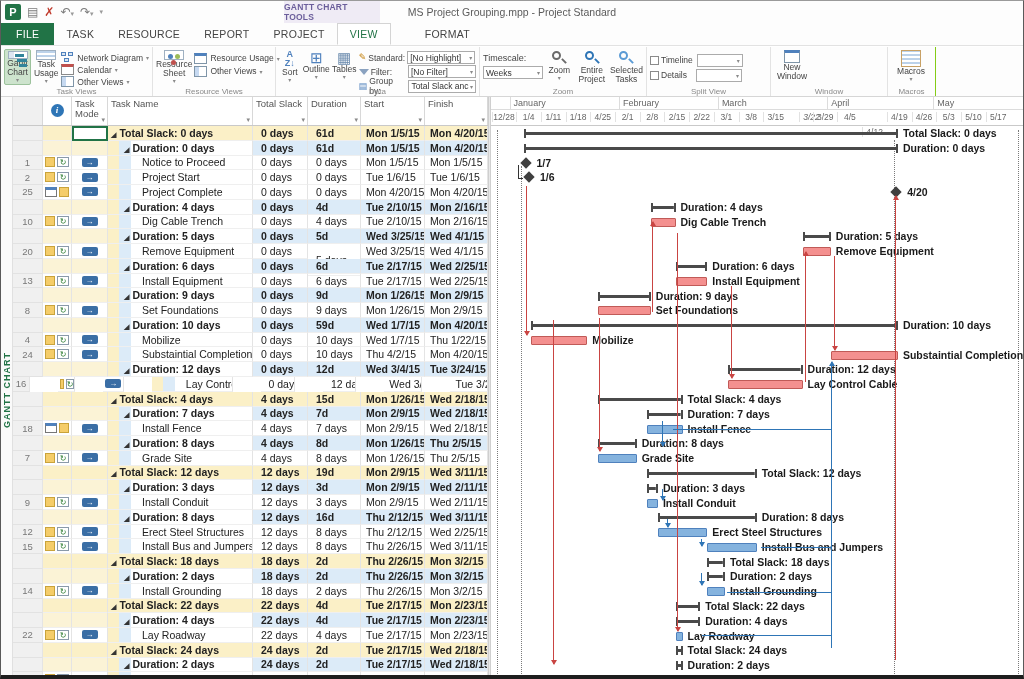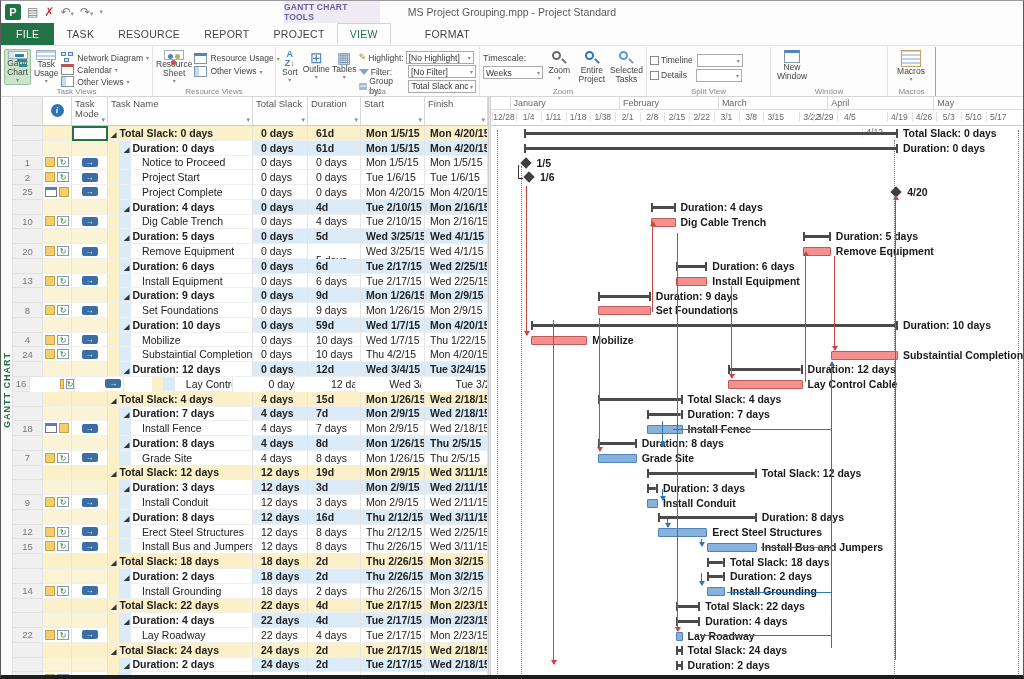--- a/index.html
+++ b/index.html
@@ -212,21 +212,21 @@
           <span class="car">▾</span>
       </div>
       <div class="bigbtn" style="width:30px">
         <span class="txt-ic" style="font-size:15px;color:#6a8aad">▦</span>
         <span>Tables</span>
           <span class="car">▾</span>
       </div>
       <div class="smallcol" style="padding-top:2px">
         <div class="drow">
           <span class="txt-ic" style="font-size:9px;color:#c07a00">✎</span>
-          <span>Highlight:</span>
+          <span>Standard:</span>
           <span class="combo" style="width:68px">
               <span>[No Highlight]</span>
               <span class="car">▾</span>
             </span>
         </div>
         <div class="drow">
           <span class="funnel"></span>
           <span>Filter:</span>
           <span class="combo" style="width:68px;margin-left:14px">
               <span>[No Filter]</span>
@@ -988,21 +988,21 @@
             <div class="msep" style="left: 336.32px;"></div>
             <div class="mlabel" style="left: 340.32px;">April</div>
             <div class="msep" style="left: 442.22px;"></div>
             <div class="mlabel" style="left: 446.22px;">May</div>
           </div>
           <div class="wrow">
             <div class="wlabel" style="left: 0.5px;">12/28</div>
             <div class="wlabel" style="left: 25.21px;">1/4</div>
             <div class="wlabel" style="left: 49.92px;">1/11</div>
             <div class="wlabel" style="left: 74.63px;">1/18</div>
-            <div class="wlabel" style="left: 99.34px;">1/38</div>
+            <div class="wlabel" style="left: 99.34px;">4/25</div>
             <div class="wlabel" style="left: 124.05px;">2/1</div>
             <div class="wlabel" style="left: 148.76px;">2/8</div>
             <div class="wlabel" style="left: 173.47px;">2/15</div>
             <div class="wlabel" style="left: 198.18px;">2/22</div>
             <div class="wlabel" style="left: 222.89px;">3/1</div>
             <div class="wlabel" style="left: 247.6px;">3/8</div>
             <div class="wlabel" style="left: 272.31px;">3/15</div>
             <div class="wlabel" style="left: 308px; font-style: italic;">3/22</div>
             <div class="wlabel" style="left: 321.73px;">3/29</div>
             <div class="wlabel" style="left: 346.44px;">4/5</div>
@@ -1017,21 +1017,21 @@
       <div class="canvas" id="canvas">
           <div class="dotline" style="left: 6px; top: 4px; height: 550px;"></div>
           <div class="dotline" style="left: 30px; top: 40px; height: 514px;"></div>
           <div class="dotline" style="left: 403px; top: 14px; height: 540px;"></div>
           <div class="dotline" style="left: 527px; top: 4px; height: 550px;"></div>
           <div class="bracket" style="left: 32.74px; top: 3px; width: 374.18px;"></div>
           <div class="blabel" style="left: 411.92px; top: 1px;">Total Slack: 0 days</div>
           <div class="bracket" style="left: 32.74px; top: 17.78px; width: 374.18px;"></div>
           <div class="blabel" style="left: 411.92px; top: 15.78px;">Duration: 0 days</div>
           <div class="mstone" style="left: 30.505px; top: 32.56px;"></div>
-          <div class="blabel" style="left: 45.505px; top: 30.56px;">1/5</div>
+          <div class="blabel" style="left: 45.505px; top: 30.56px;">1/7</div>
           <div class="mstone" style="left: 34.035px; top: 47.34px;"></div>
           <div class="blabel" style="left: 49.035px; top: 45.34px;">1/6</div>
           <div class="mstone" style="left: 401.155px; top: 62.12px;"></div>
           <div class="blabel" style="left: 416.155px; top: 60.12px;">4/20</div>
           <div class="bracket" style="left: 159.82px; top: 76.9px; width: 24.71px;"></div>
           <div class="blabel" style="left: 189.53px; top: 74.9px;">Duration: 4 days</div>
           <div class="bar crit" style="left: 159.82px; top: 91.68px; width: 24.71px;"></div>
           <div class="blabel" style="left: 189.53px; top: 89.68px;">Dig Cable Trench</div>
           <div class="bracket" style="left: 311.61px; top: 106.46px; width: 28.24px;"></div>
           <div class="blabel" style="left: 344.85px; top: 104.46px;">Duration: 5 days</div>

